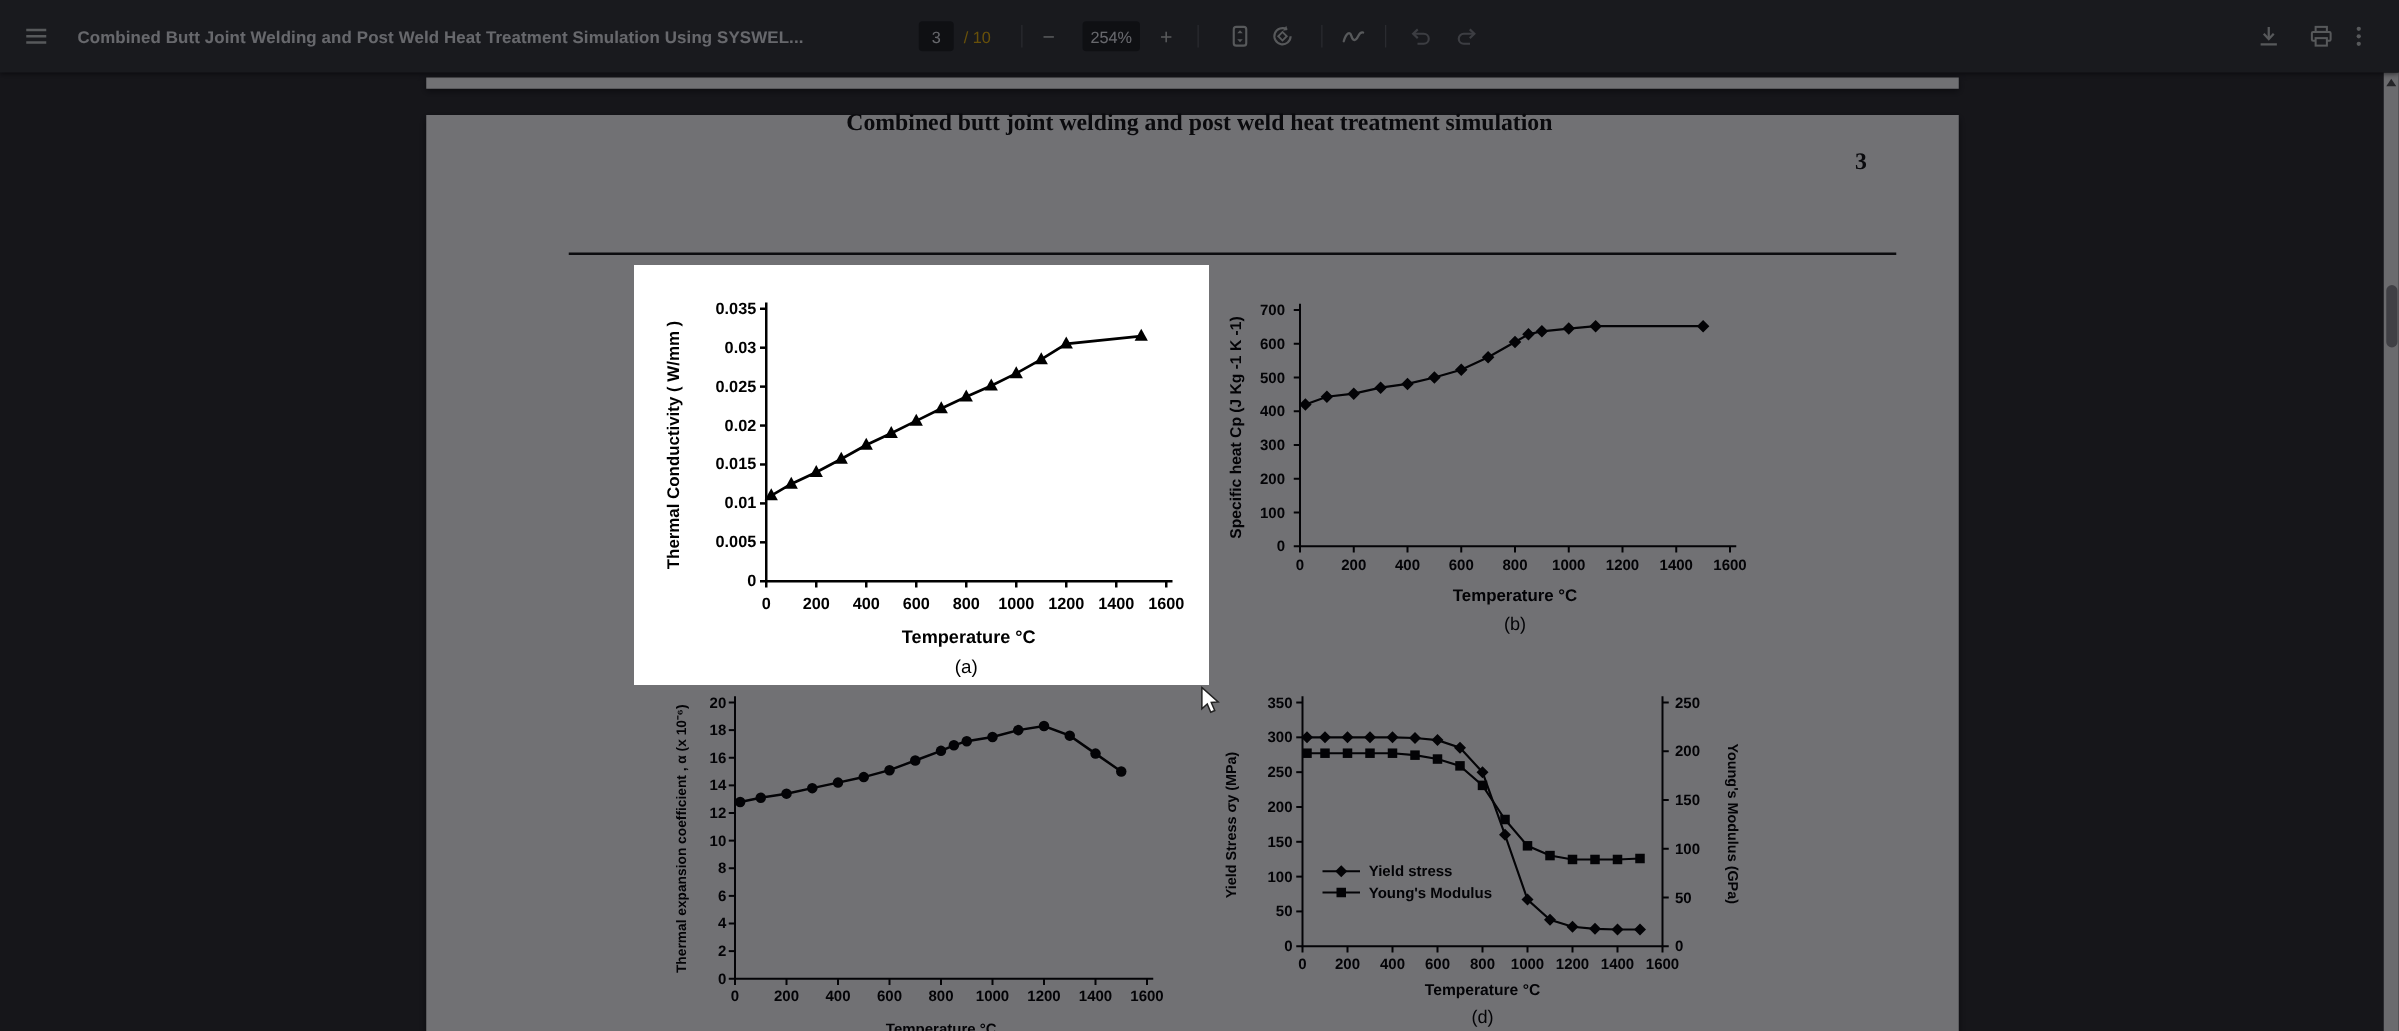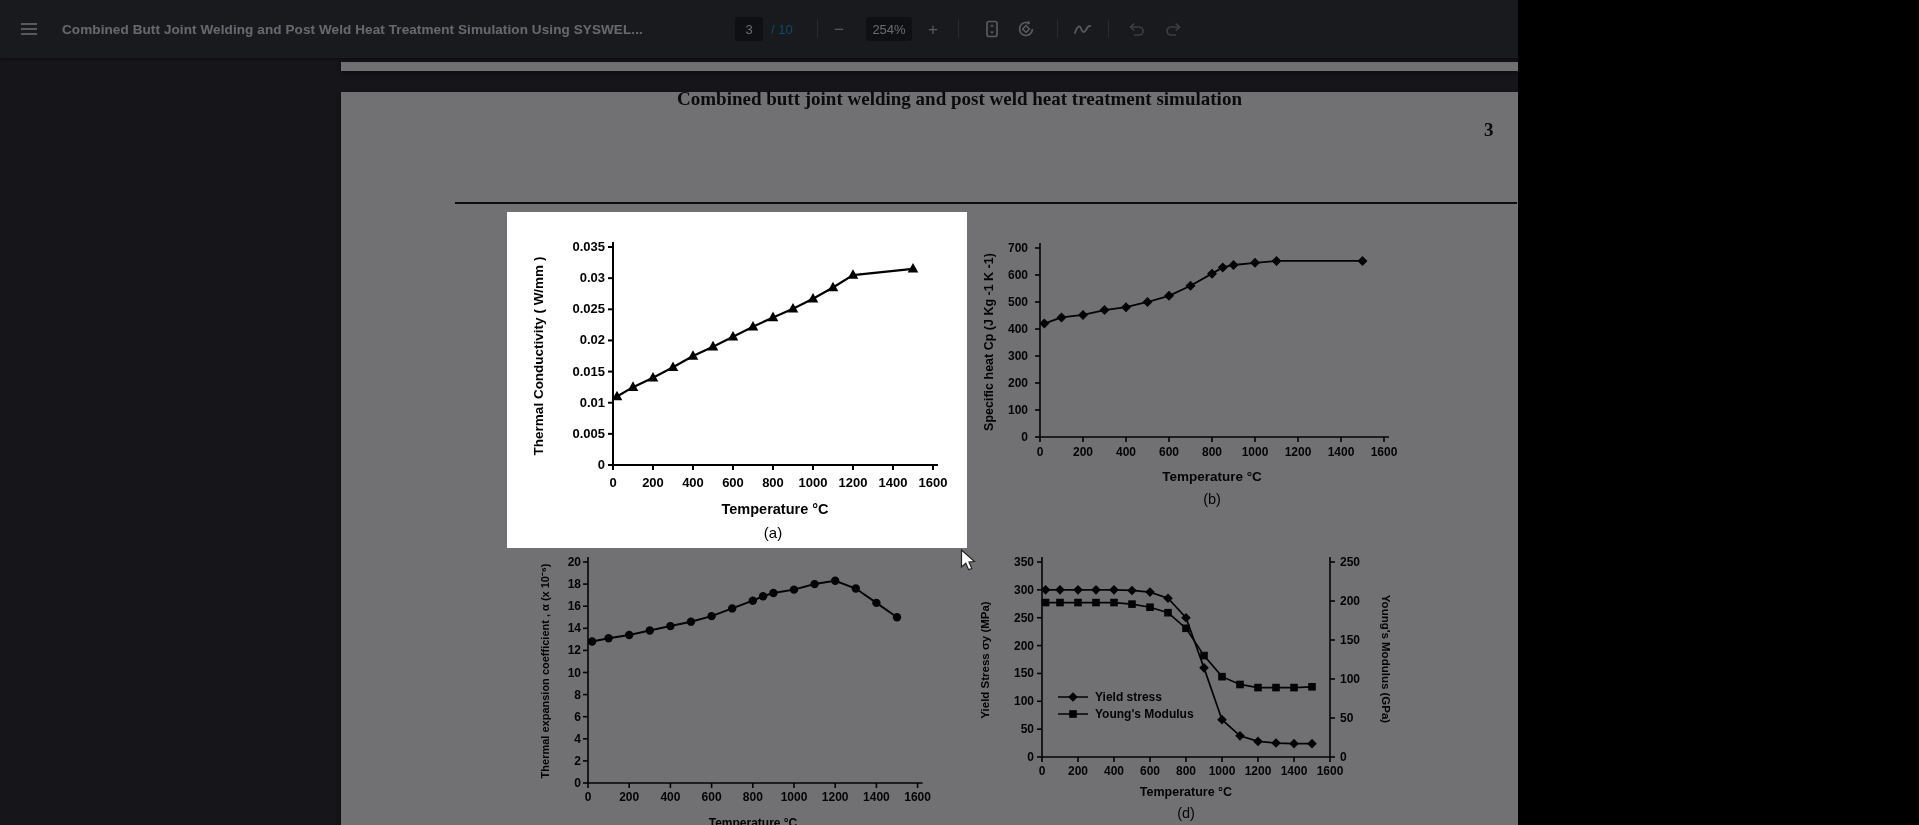--- a/index.html
+++ b/index.html
@@ -1,23 +1,23 @@
 <!DOCTYPE html>
 <html><head>
 <meta charset="utf-8">
 <style>
   html,body{margin:0;padding:0;background:#000;}
-  #stage{position:relative;width:1518px;height:825px;overflow:hidden;background:#2d2d30;
+  #stage{position:relative;width:1919px;height:825px;overflow:hidden;background:#2d2d30;
          font-family:"Liberation Sans",sans-serif;}
   
   #toolbar{position:absolute;left:0;top:0;width:1919px;height:58px;background:#333639;
            box-shadow:0 1px 4px rgba(0,0,0,.6);z-index:10;}
   .tb{position:absolute;top:0;height:58px;display:flex;align-items:center;}
   #doc-title{left:62px;color:#e8eaed;font-size:13.5px;font-weight:600;letter-spacing:.1px;white-space:nowrap;}
-  .tb-text{color:#0ea5e9;font-size:13px;}
+  .tb-text{color:#eab308;font-size:13px;}
   .tb-box{position:absolute;top:17px;height:24px;background:#1c1e20;border-radius:3px;
           color:#e8eaed;font-size:13px;display:flex;align-items:center;justify-content:center;}
   .tb-sep{position:absolute;top:20px;width:1px;height:18px;background:#5a5d61;}
   .tb-btn{position:absolute;top:14px;width:30px;height:30px;display:flex;align-items:center;
           justify-content:center;cursor:pointer;border-radius:50%;}
   .tb-btn svg{display:block;}
   .glyph{color:#c4c7c5;font-size:17px;line-height:1;}
   
   #viewport{position:absolute;left:0;top:58px;width:1919px;height:767px;background:#2d2d30;}
   .pdf-page{position:absolute;left:341px;width:1226px;background:#ffffff;

